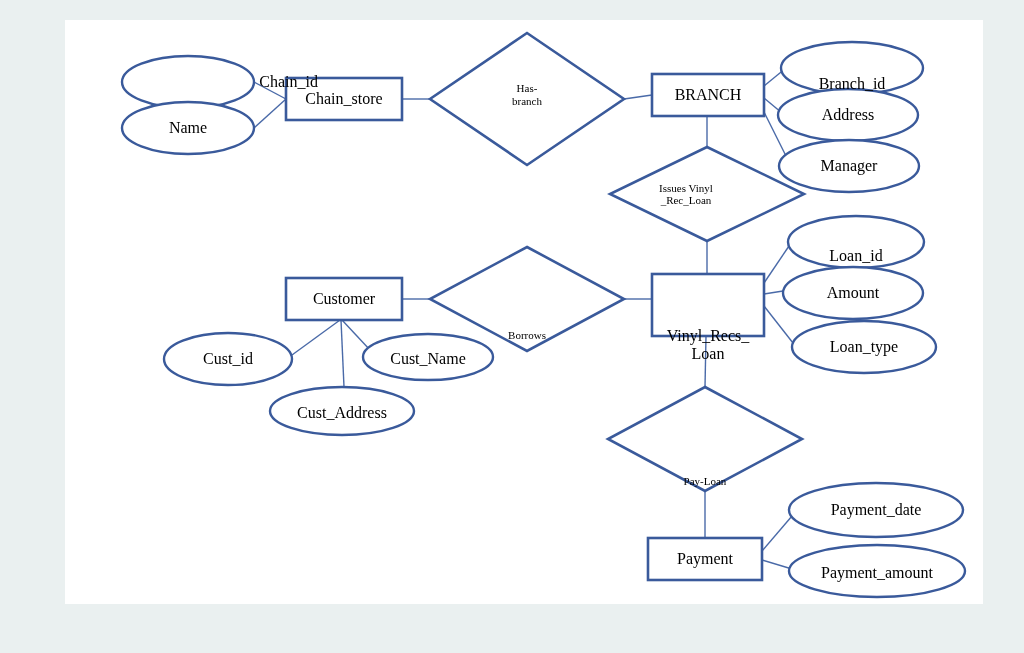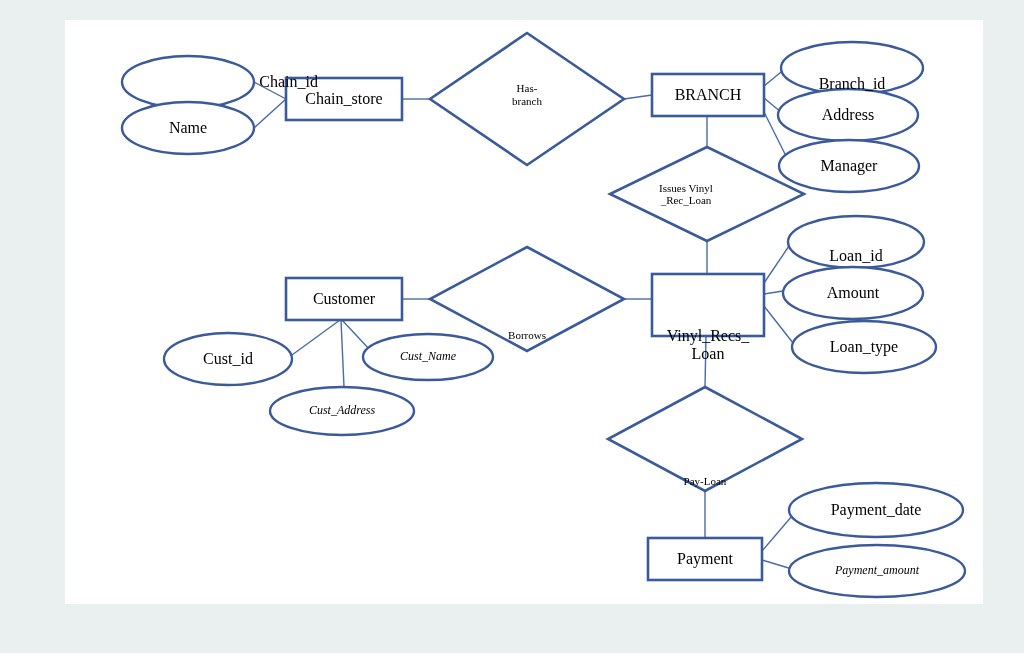--- a/index.html
+++ b/index.html
@@ -36,21 +36,21 @@
     position: absolute;
     text-align: center;
     color: #000000;
     line-height: 1.12;
     pointer-events: none;
     white-space: pre-line;
   }
   .lbl-entity   { font-size: 16px; }
   .lbl-diamond  { font-size: 11px; }
   .lbl-attr-lg  { font-size: 16px; }
-  .lbl-attr-sm  { font-size: 12px; font-style: italic; }
+  .lbl-attr-sm  { font-size: 16px; }
   .lbl-diamond-sm { font-size: 11px; }
 </style>
 </head>
 <body>
 
 <div id="page">
   <div id="canvas"></div>
 
   <svg id="diagram" viewBox="0 0 1024 653" xmlns="http://www.w3.org/2000/svg">
     <g id="connector-layer">

